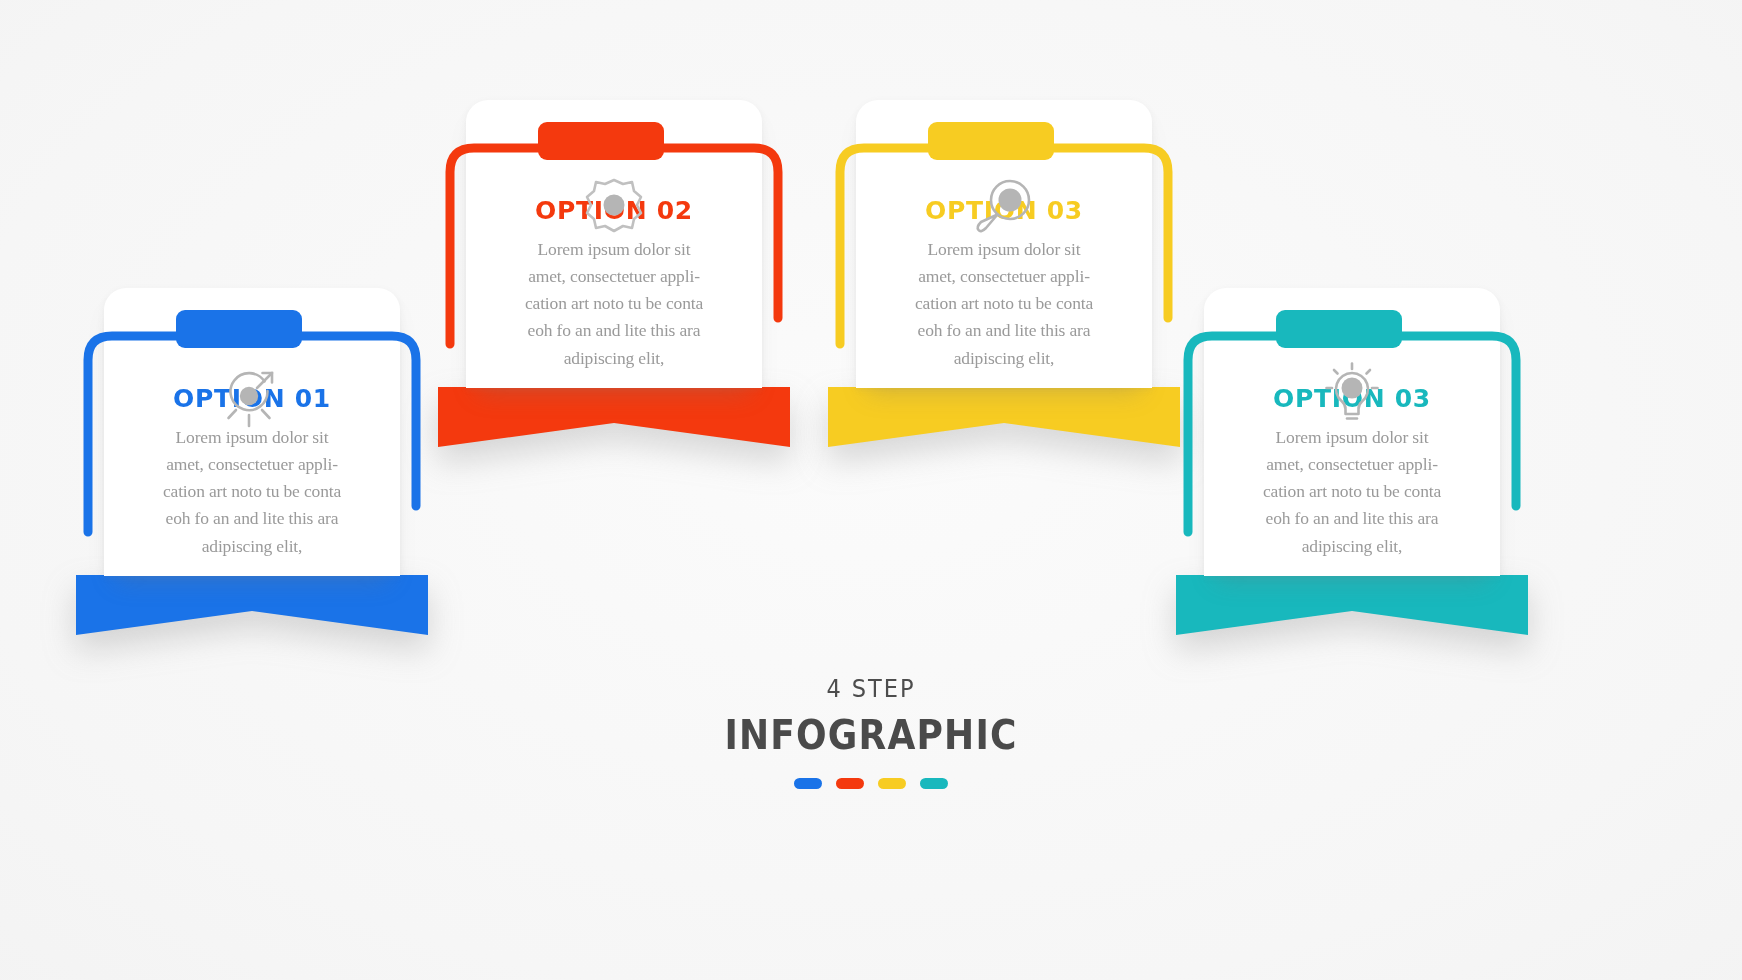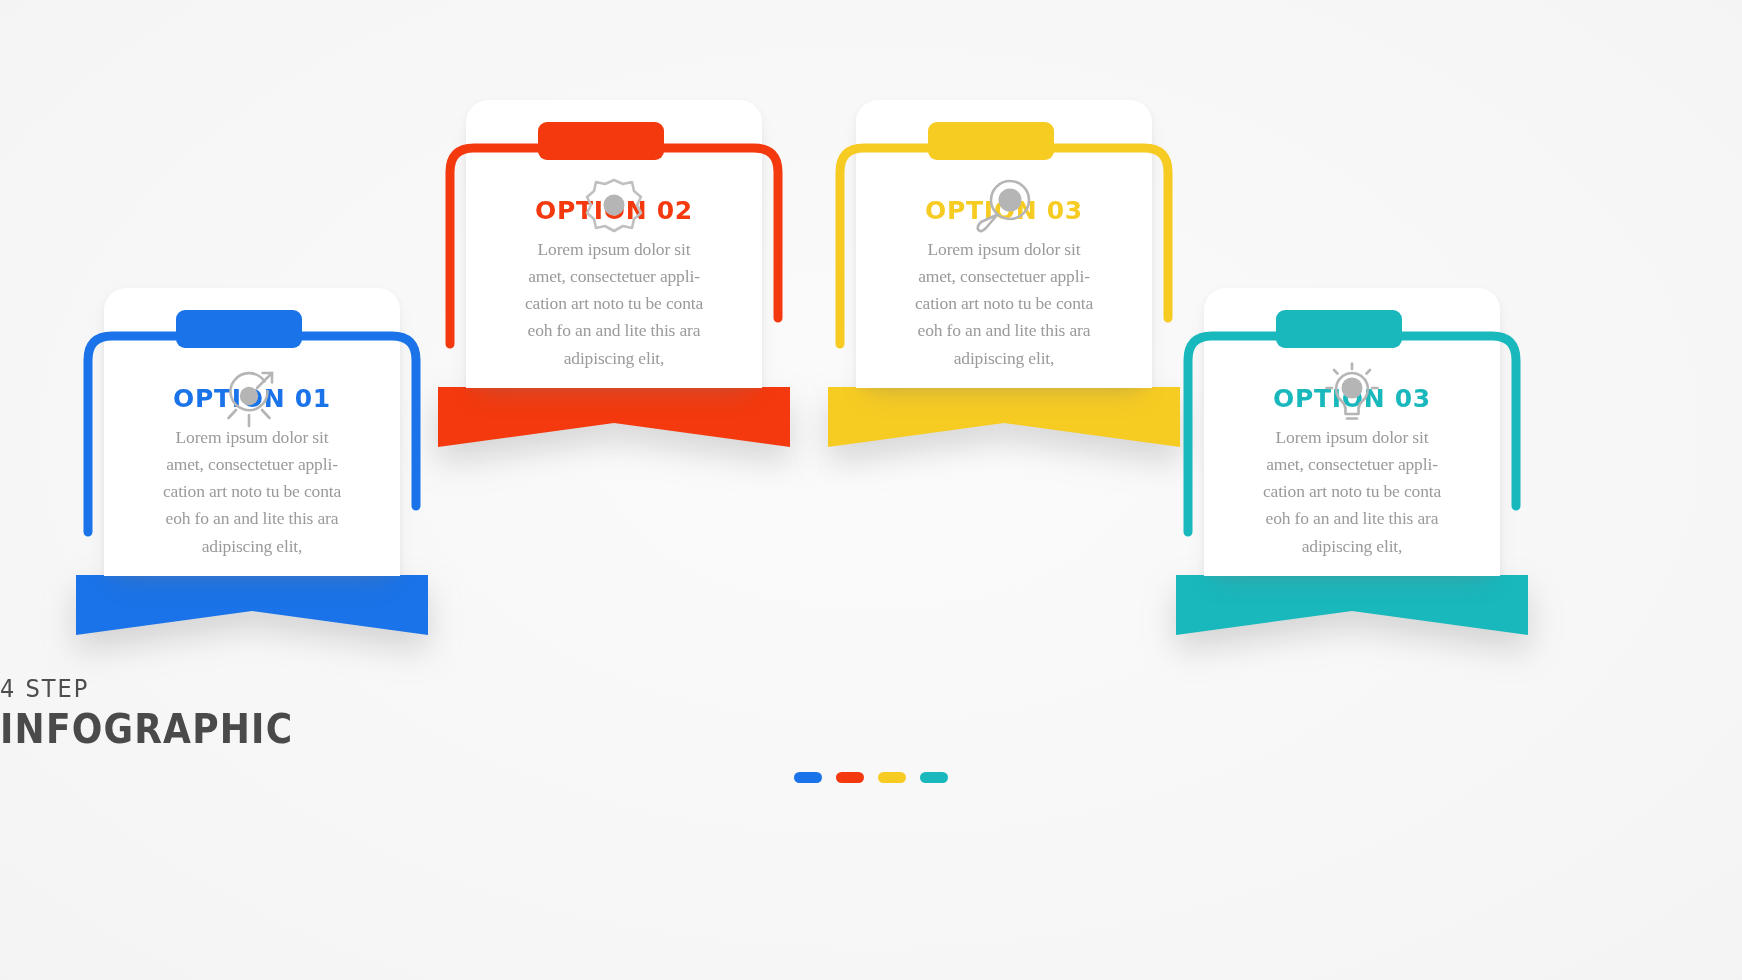--- a/index.html
+++ b/index.html
@@ -99,37 +99,38 @@
     margin-top: -1px;
     z-index: 2;
     filter: drop-shadow(0 16px 16px rgba(130,130,130,0.30));
   }
 
   
   .center-block {
     position: absolute;
     left: 0;
     right: 0;
+    text-align: center;
     z-index: 6;
   }
 
   .center-sub {
     font-size: 25px;
     color: #4d4d4d;
     letter-spacing: 2.0px;
     font-weight: normal;
     font-family: "DejaVu Sans Condensed", "DejaVu Sans", sans-serif;
   }
 
   .center-main {
     font-size: 40px;
     font-weight: bold;
     color: #4a4a4a;
     letter-spacing: 1.2px;
-    margin-top: 3px;
+    margin-top: 9px;
     font-family: "DejaVu Sans Condensed", "DejaVu Sans", sans-serif;
   }
 
   .dots {
     margin-top: 20px;
     display: flex;
     justify-content: center;
     gap: 14px;
   }
 

